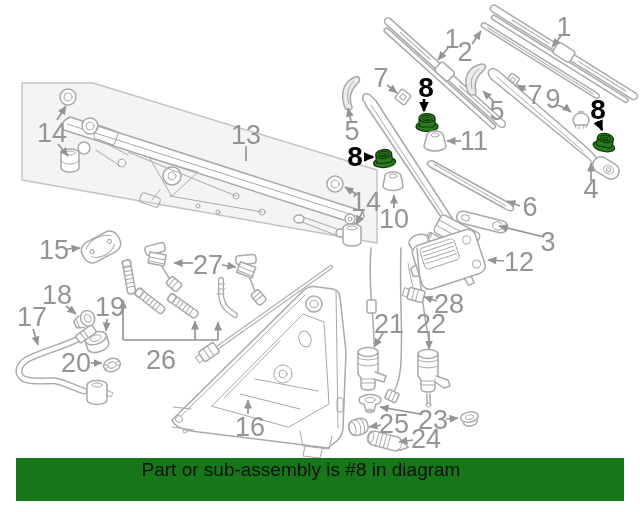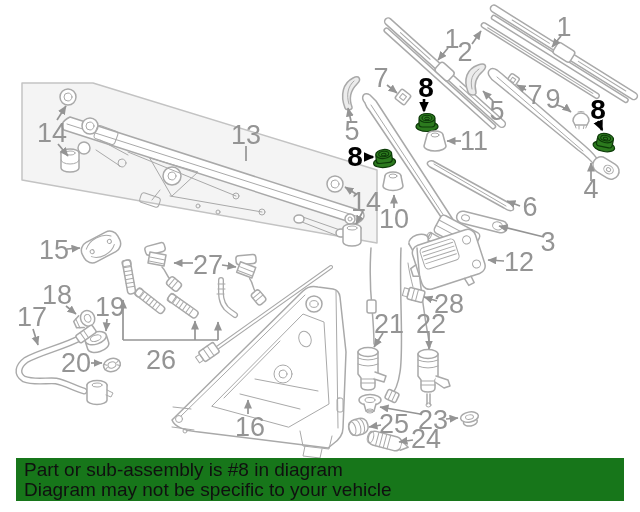--- a/index.html
+++ b/index.html
@@ -15,21 +15,21 @@
   .tubei{fill:none;stroke:#fff;stroke-width:4.2;stroke-linecap:round;}
   .cab{fill:none;stroke:var(--line);stroke-width:4;stroke-linecap:round;}
   .cabi{fill:none;stroke:#fff;stroke-width:2;stroke-linecap:round;}
   .arr{stroke:var(--label);stroke-width:1.7;fill:none;}
   .arrb{stroke:#000;stroke-width:2.6;fill:none;}
   .grm{fill:var(--hl);stroke:var(--hlstroke);stroke-width:1.2;}
   .grmd{fill:none;stroke:var(--hlstroke);stroke-width:1;}
   text.callout{fill:var(--label);font-size:27px;font-family:"Liberation Sans",sans-serif;}
   text.callout.hl{fill:#000;font-size:28px;font-weight:bold;}
   .banner{position:absolute;left:16px;top:458px;width:608px;height:43px;box-sizing:border-box;
-          padding:2px 46px 0 8px;font-size:19px;line-height:20px;}
+          text-align:center;padding:2px 46px 0 8px;font-size:19px;line-height:20px;}
 </style>
 </head>
 <body>
 
 <div class="stage">
 <svg id="diagram-svg" width="640" height="512" viewBox="0 0 640 512">
   <defs>
     <marker id="ah" markerUnits="userSpaceOnUse" markerWidth="10" markerHeight="9" refX="8.5" refY="4" orient="auto">
       <path d="M0,0 L9,4 L0,8 Z" fill="#949494"></path>
     </marker>
@@ -414,15 +414,14 @@
         <text x="426" y="448" text-anchor="middle" class="callout">24</text>
         <text x="394" y="433" text-anchor="middle" class="callout">25</text>
         <text x="426" y="97" text-anchor="middle" class="callout hl">8</text>
         <text x="355" y="166" text-anchor="middle" class="callout hl">8</text>
         <text x="598" y="119" text-anchor="middle" class="callout hl">8</text>
       </g>
 </svg>
 
 <div class="banner" style="background: rgb(23, 118, 26); color: rgb(16, 16, 16);">
   <div>Part or sub-assembly is #8 in diagram</div>
-  <div>Diagram may not be specific to your vehicle</div>
 </div>
 </div>
 
 </body></html>

